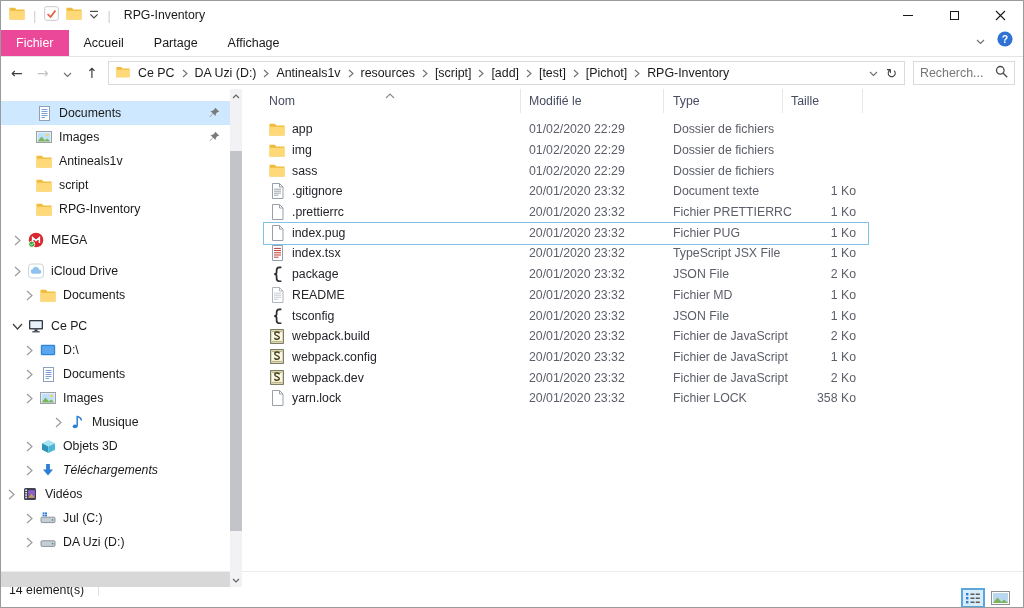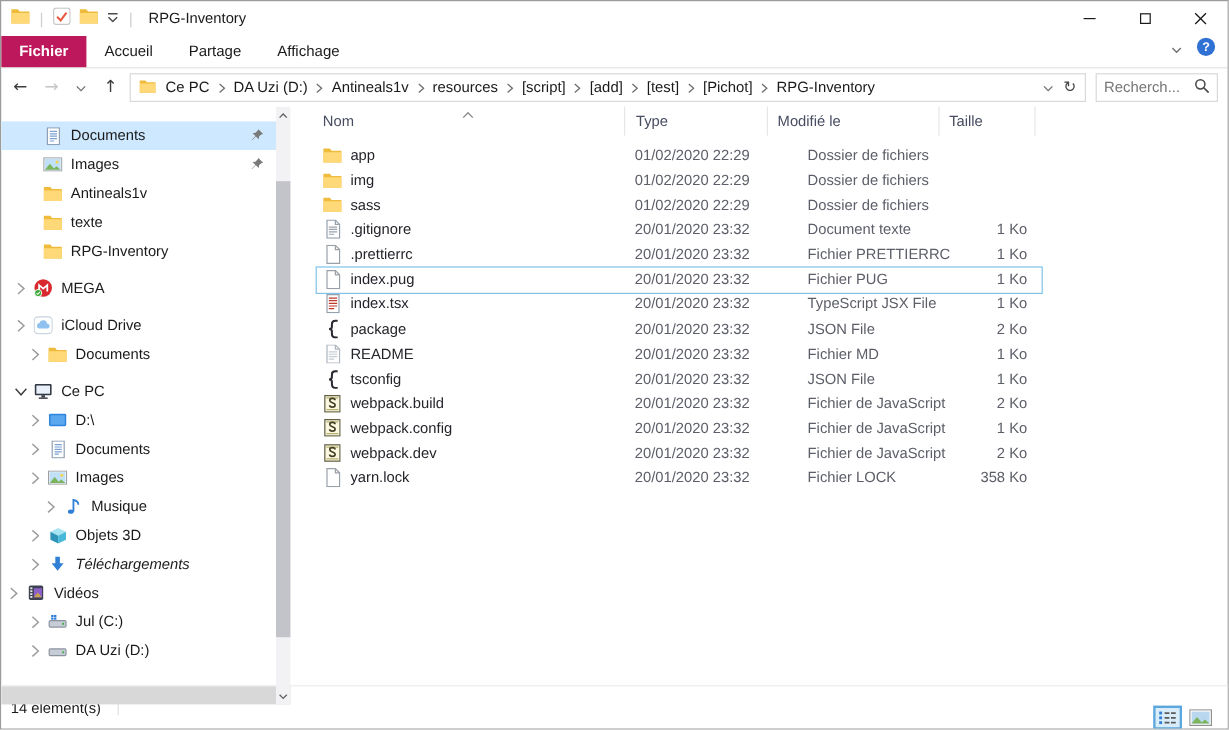--- a/index.html
+++ b/index.html
@@ -113,21 +113,21 @@
         </div>
       <div class="wbtn">
         <svg width="11" height="11">
             <path d="M1 1l9 9M10 1l-9 9" stroke="#1a1a1a" stroke-width="1.1"></path>
           </svg>
       </div>
     </div>
   </div>
 
   <div class="tabs" id="tabs">
-    <div class="tab active" style="background: #be185d; font-weight: bold;">Fichier</div>
+    <div class="tab active" style="background: #ec4899;">Fichier</div>
       <div class="tab">Accueil</div>
       <div class="tab">Partage</div>
       <div class="tab">Affichage</div>
       <div class="tabs-right">
       <span><svg width="9" height="6" viewBox="0 0 9 6">
             <path d="M1 1l3.5 3.5L8 1" fill="none" stroke="#6f6f6f" stroke-width="1.1"></path>
           </svg></span>
       <span><svg width="16" height="16" viewBox="0 0 16 16">
             <circle cx="8" cy="8" r="7.6" fill="#2f72d4"></circle>
             <text x="8" y="11.6" text-anchor="middle" font-size="10.5" font-family="Liberation Sans,sans-serif" font-weight="bold" fill="#fff">?</text>
@@ -254,21 +254,21 @@
           </span>
           <span class="tlabel">Antineals1v</span>
         </div>
         <div class="trow" style="padding-left: 34px;">
           <span class="ticon">
             <svg width="16" height="13" viewBox="0 0 16 13">
               <path d="M.5.8h5.4l1.5 1.8h8.1v9.9H.5z" fill="#eebb3d"></path>
               <path d="M.5 3.8h15v8.7H.5z" fill="#ffd978"></path>
             </svg>
           </span>
-          <span class="tlabel">texte</span>
+          <span class="tlabel">script</span>
         </div>
         <div class="trow" style="padding-left: 34px;">
           <span class="ticon">
             <svg width="16" height="13" viewBox="0 0 16 13">
               <path d="M.5.8h5.4l1.5 1.8h8.1v9.9H.5z" fill="#eebb3d"></path>
               <path d="M.5 3.8h15v8.7H.5z" fill="#ffd978"></path>
             </svg>
           </span>
           <span class="tlabel">RPG-Inventory</span>
         </div>
@@ -369,21 +369,21 @@
           <span class="ticon">
             <svg width="16" height="12" viewBox="0 0 16 12">
               <rect x=".5" y=".5" width="15" height="11" fill="#fff" stroke="#9aa0a6"></rect>
               <rect x="1.5" y="1.5" width="13" height="9" fill="#bfe0f7"></rect>
               <circle cx="11.5" cy="4" r="1.3" fill="#f7d44c"></circle>
               <path d="M1.5 10.5l4-5 3.5 4 2-2 3.5 3z" fill="#7cb45c"></path>
             </svg>
           </span>
           <span class="tlabel">Images</span>
         </div>
-        <div class="trow" style="padding-left: 31px;">
+        <div class="trow" style="padding-left: 31px; margin-left: 16px;">
           <span class="tchev">
             <svg width="7" height="11" viewBox="0 0 7 11">
               <path d="M1 1l5 4.5L1 10" fill="none" stroke="#9b9b9b" stroke-width="1.2"></path>
             </svg>
           </span>
           <span class="ticon">
             <svg width="12" height="14" viewBox="0 0 12 14">
               <ellipse cx="4" cy="11.4" rx="2.4" ry="1.8" fill="#2f7fd6"></ellipse>
               <path d="M6.2 11.4V1.6c2.9.7 4.1 2 4.1 4" stroke="#2f7fd6" stroke-width="1.5" fill="none"></path>
             </svg>
@@ -480,22 +480,22 @@
       <div class="varrow" style="bottom:0">
         <svg width="8" height="5">
             <path d="M1 1l3 3 3-3" fill="none" stroke="#606060" stroke-width="1.1"></path>
           </svg>
       </div>
     </div>
 
     <div class="files">
       <div class="fhead" id="fhead">
         <div class="hcell w0">Nom</div>
+          <div class="hcell w1">Modifié le</div>
           <div class="hcell w2">Type</div>
-          <div class="hcell w1">Modifié le</div>
           <div class="hcell w3">Taille</div>
           <span class="sortchev">
           <svg width="10" height="6">
               <path d="M1 5l4-4 4 4" fill="none" stroke="#8a8a8a" stroke-width="1.1"></path>
             </svg>
         </span>
       </div>
       <div class="frows" id="frows">
           <div class="frow">
             <div class="fname">

